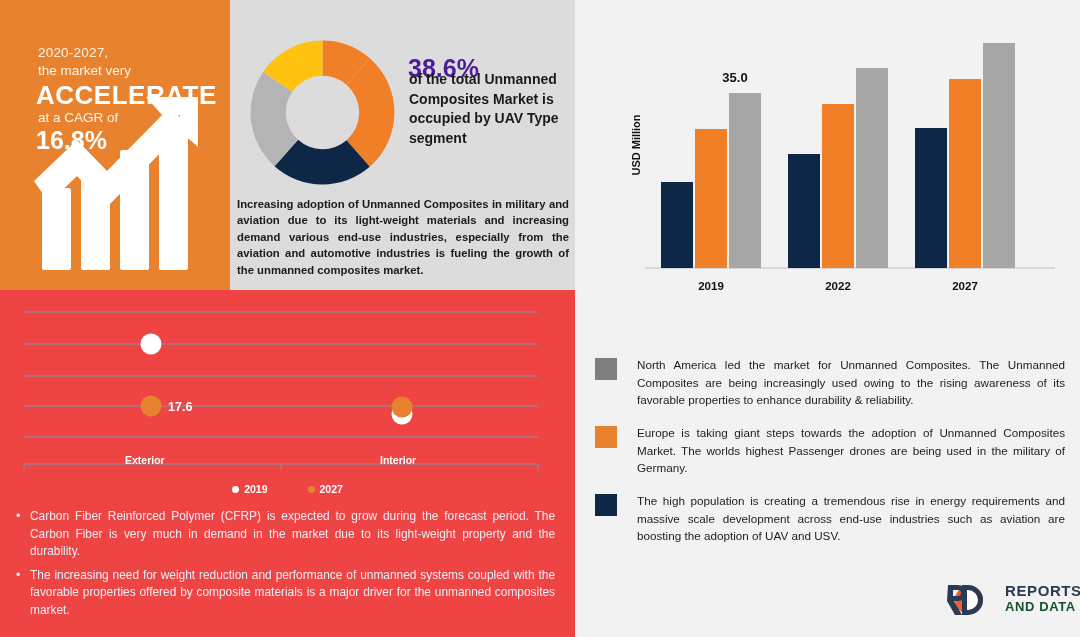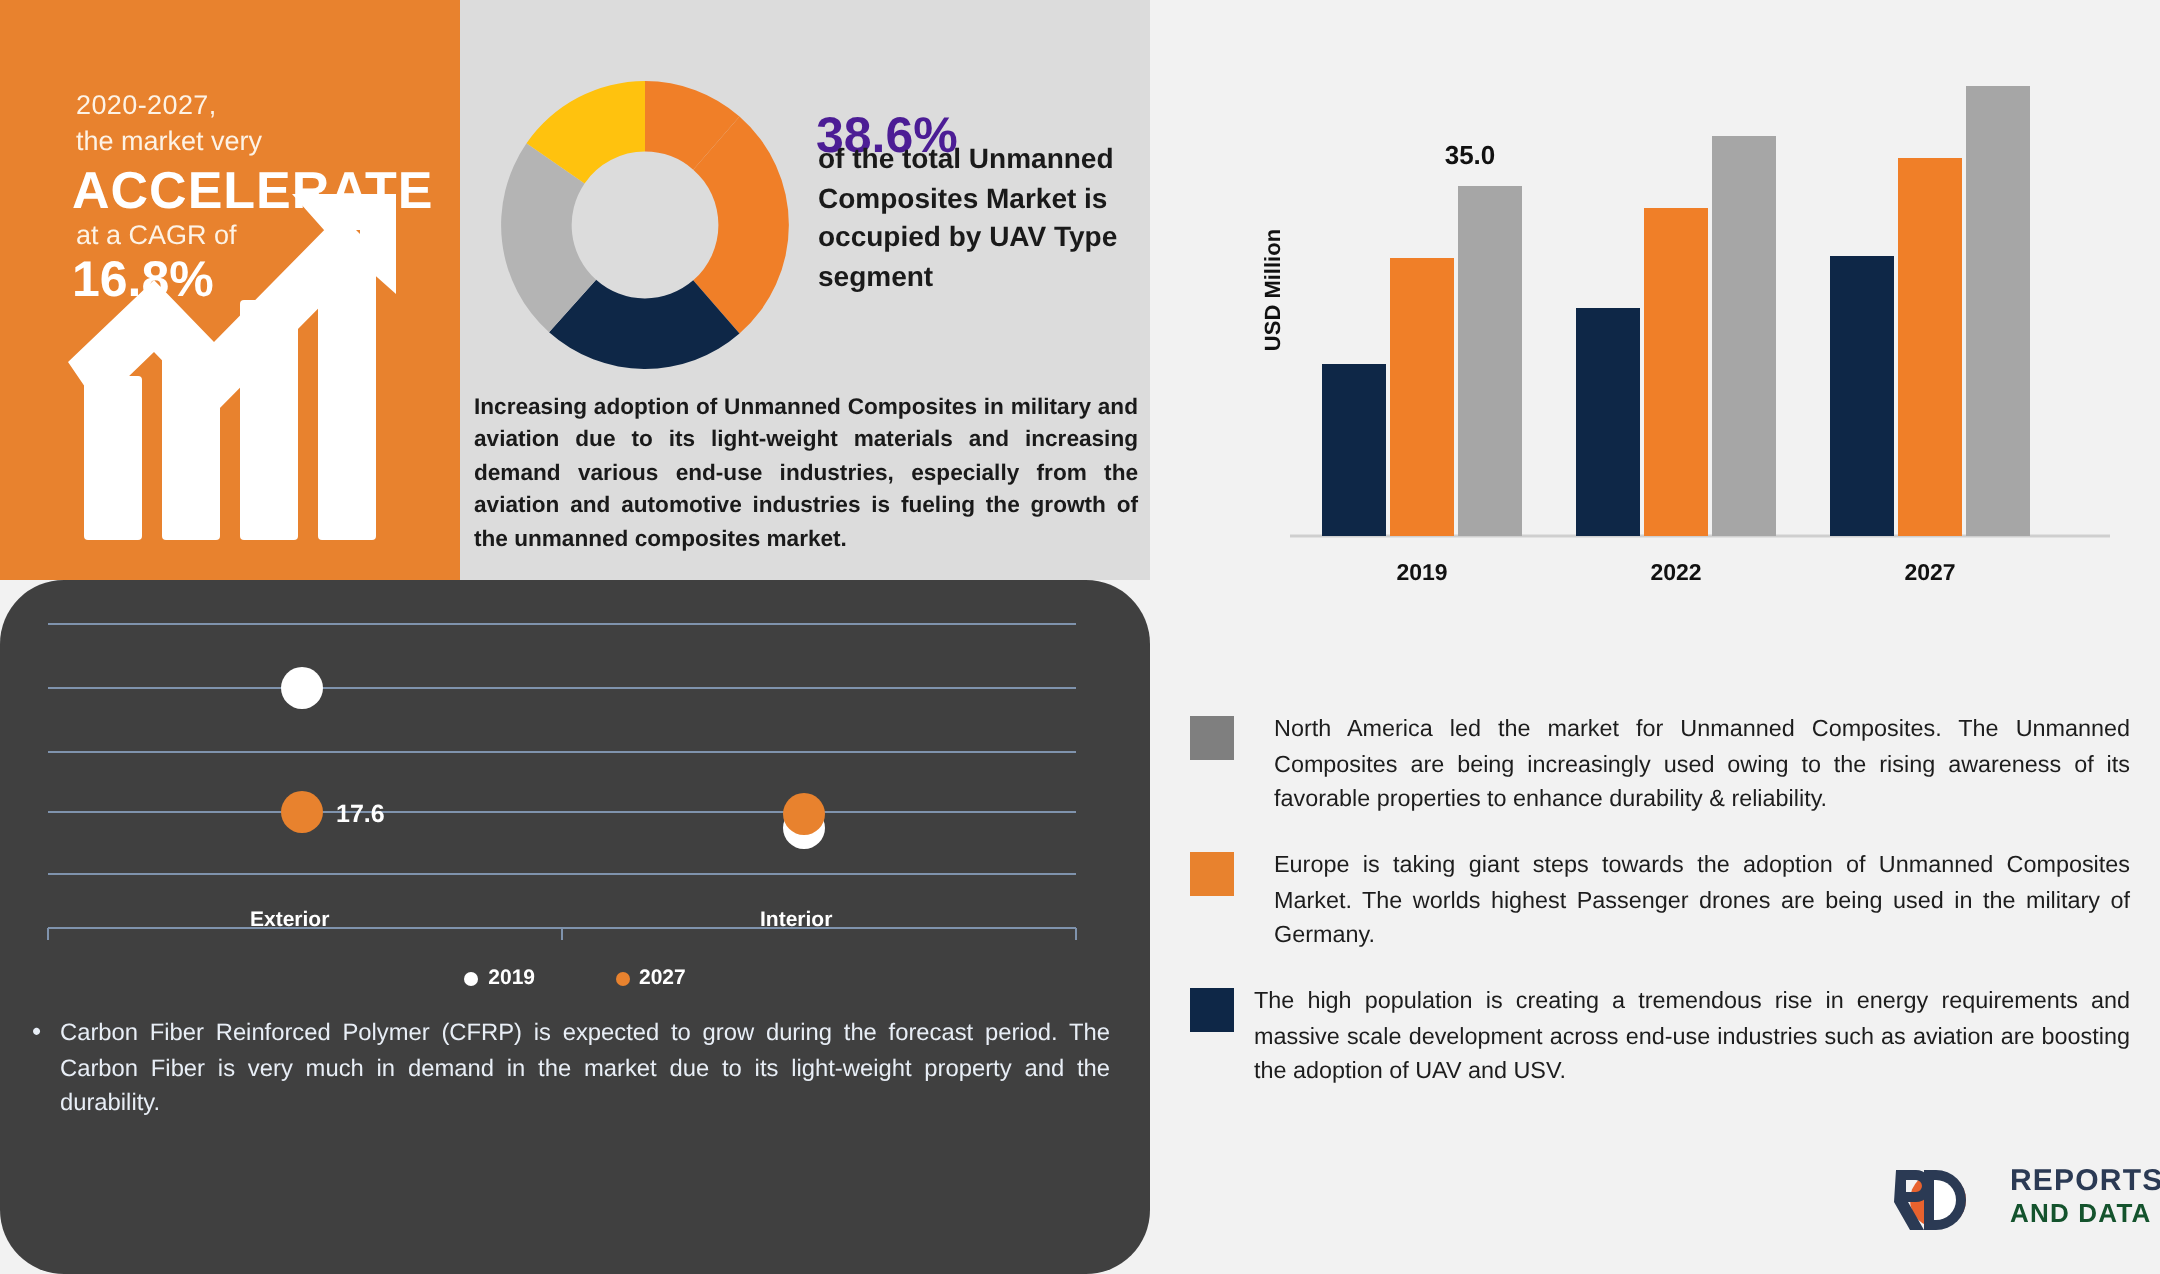--- a/index.html
+++ b/index.html
@@ -32,21 +32,21 @@
   .donut-svg { width: 155px; height: 165px; display: block; }
   .donut-pct { position: absolute; left: 178px; top: 54px; font-size: 25px; font-weight: bold; color: #4c1d95; }
   .donut-text { position: absolute; left: 179px; top: 70px; width: 160px;
      font-size: 14px; font-weight: bold; color: #1a1a1a; line-height: 19.5px; }
   .donut-para { position: absolute; left: 7px; top: 196px; width: 332px;
      font-size: 11.3px; font-weight: bold; color: #1a1a1a; line-height: 16.4px; text-align: justify; }
 
   
   .panel-dot {
     position: absolute; left: 0; top: 290px; width: 575px; height: 347px;
-    background: #404040; color: #fff; border-radius: 32px;
+    background: #ef4444; color: #fff;
   }
   .dot-chart { position: absolute; left: 0; top: 0; width: 575px; height: 185px; }
   .dot-svg { display: block; width: 575px; height: 185px; }
   .dot-valuelabel { position: absolute; font-size: 12.5px; font-weight: bold; color: #ffffff; }
   .axis-cat { position: absolute; font-size: 10.5px; font-weight: bold; color: #ffffff; }
   .dot-legend { position: absolute; left: 0; top: 193px; width: 575px;
      display: flex; justify-content: center; gap: 40px; align-items: center; }
   .dot-legend .li { display: flex; align-items: center; gap: 5px; font-size: 10.5px; font-weight: bold; color: #fff; }
   .swatch-dot { width: 7px; height: 7px; border-radius: 50%; display: inline-block; }
 
@@ -65,21 +65,21 @@
   .bar-legend { position: absolute; left: 0; top: 307px; width: 505px;
      display: flex; justify-content: center; gap: 22px; align-items: center; }
   .bar-legend .li { display: flex; align-items: center; gap: 5px; font-size: 10px; font-weight: bold; color: #111; }
   .swatch-sq { width: 8px; height: 8px; display: inline-block; }
 
   .note { position: absolute; display: flex; gap: 20px; width: 470px; left: 20px; }
   .note .chip { width: 22px; height: 22px; flex: 0 0 22px; margin-top: 2px; }
   .note .txt { font-size: 11.7px; color: #1d1d1d; line-height: 17.6px; text-align: justify; }
   #note0 { top: 356px; }
   #note1 { top: 424px; }
-  #note2 { top: 492px; gap: 10px; }
+  #note2 { top: 492px; }
 
   
   .logo { position: absolute; left: 945px; top: 583px; width: 125px; height: 42px; display: flex; gap: 20px; }
   .logo-mark { position: relative; width: 40px; height: 34px; flex: 0 0 40px; }
   .logo-text { display: flex; flex-direction: column; line-height: 1; }
   .logo-t1 { font-size: 15px; font-weight: bold; color: #2b3a54; letter-spacing: .6px; }
   .logo-t2 { font-size: 13px; font-weight: bold; color: #14532d; letter-spacing: .6px; margin-top: 2px; }
 </style>
 </head>
 <body>
@@ -167,20 +167,21 @@
         <span>2019</span>
       </div>
       <div class="li">
         <span class="swatch-dot" style="background:#E8822E"></span>
         <span>2027</span>
       </div>
     </div>
 
     <div class="bullets">
       <div class="bullet">Carbon Fiber Reinforced Polymer (CFRP) is expected to grow during the forecast period.  The Carbon Fiber is very much in demand in the market due to its light-weight property and the durability.</div>
+      <div class="bullet">The increasing need for weight reduction and performance of unmanned systems coupled with the favorable properties offered by composite materials is a major driver for the unmanned composites market.</div>
     </div>
   </div>
 
   <div class="divider-v"></div>
   <div class="divider-h"></div>
 
   <div class="panel-right">
 
     <div class="bar-chart">
       <svg class="bar-svg" viewBox="0 0 505 300">

